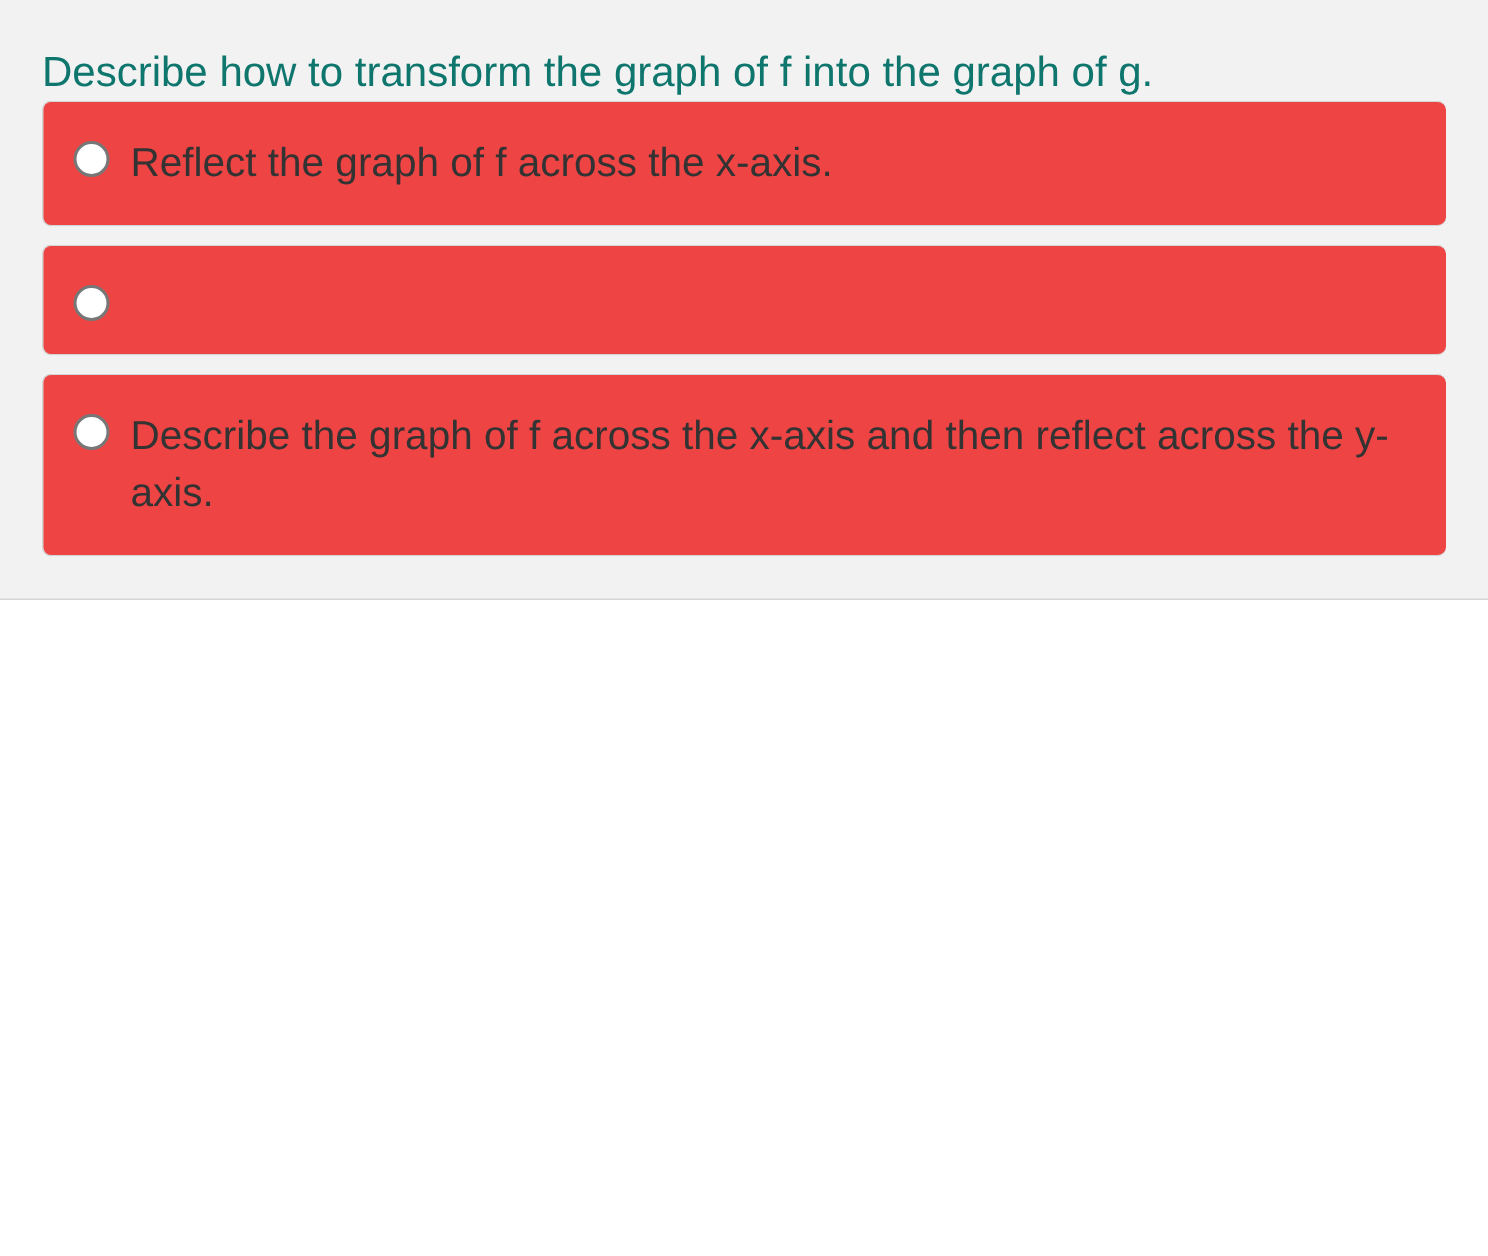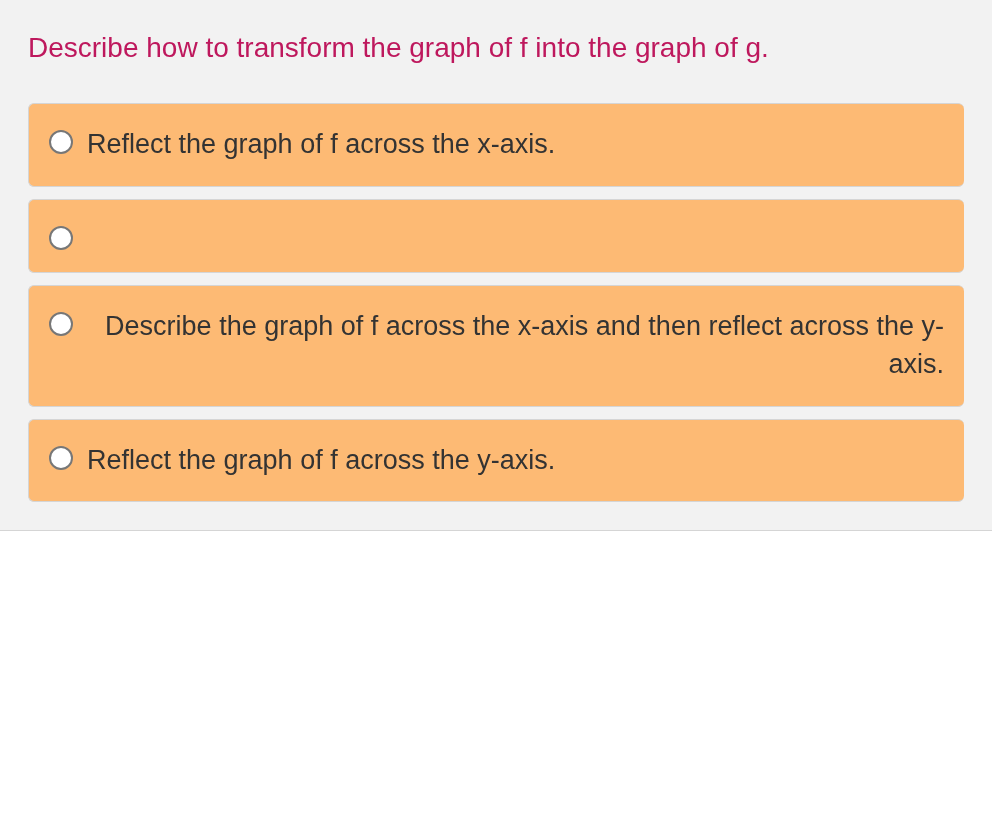--- a/index.html
+++ b/index.html
@@ -14,50 +14,48 @@
       height: 837px;
       overflow: hidden;
     }
     .question-container {
       background: #f2f2f2;
       padding: 28px 28px 28px 28px;
       border-bottom: 1px solid #d5d5d5;
     }
     .question-text {
       font-size: 28px;
-      color: #be185d;
+      color: #0f766e;
       line-height: 1.4;
-      margin-bottom: 36px;
     }
     .formula {
       font-size: 28px;
       color: #333333;
       margin-bottom: 36px;
     }
     .formula sup {
       font-size: 18px;
       vertical-align: super;
       line-height: 0;
     }
     .options {
       display: flex;
       flex-direction: column;
       gap: 12px;
     }
     .option {
-      background: #fdba74;
+      background: #ef4444;
       border: 1px solid #d5d5d5;
       border-radius: 6px;
       padding: 22px 20px 22px 20px;
       display: flex;
       align-items: flex-start;
       gap: 14px;
       cursor: pointer;
       border-right: none;
-      text-align: right;
     }
     .radio {
       width: 24px;
       height: 24px;
       min-width: 24px;
       border: 2px solid #777777;
       border-radius: 50%;
       margin-top: 4px;
       background: #ffffff;
     }
@@ -77,18 +75,14 @@
       <div class="radio"></div>
       <div class="option-text">Reflect the graph of f across the x-axis.</div>
     </div>
     <div class="option">
       <div class="radio"></div>
     </div>
     <div class="option">
       <div class="radio"></div>
       <div class="option-text">Describe the graph of f across the x-axis and then reflect across the y-axis.</div>
     </div>
-    <div class="option">
-      <div class="radio"></div>
-      <div class="option-text">Reflect the graph of f across the y-axis.</div>
-    </div>
   </div>
 </div>
 
 </body></html>

